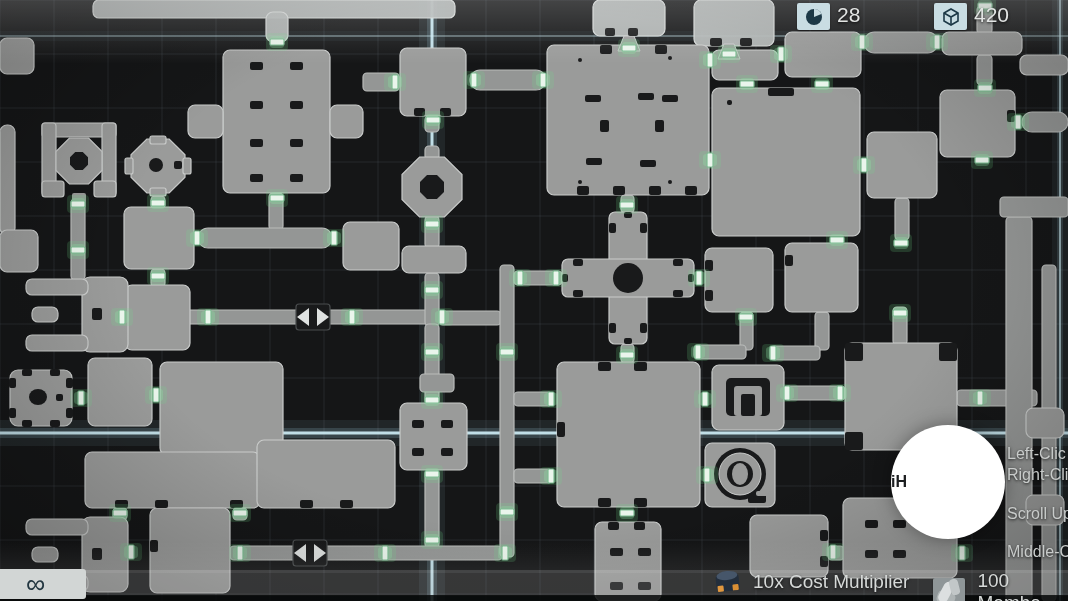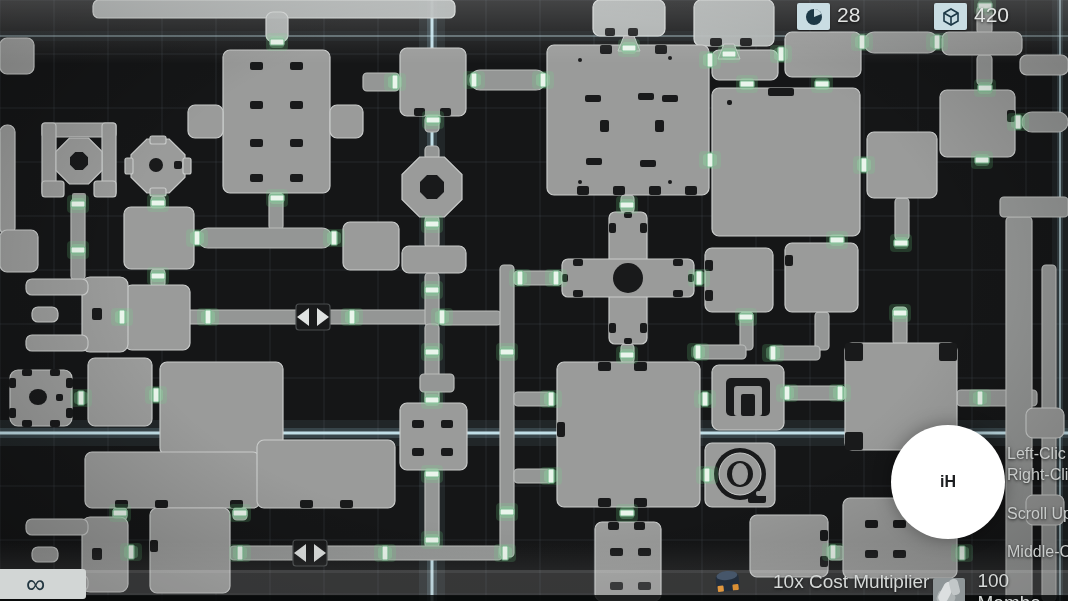--- a/index.html
+++ b/index.html
@@ -18,28 +18,28 @@
   .hudtext{color:#d6d9d8;text-shadow:0 1px 3px rgba(0,0,0,0.7);}
   #resources{position:absolute;left:0;top:0;width:1068px;height:34px;z-index:3;}
   .chip{position:absolute;display:flex;align-items:flex-start;gap:7px;}
   .chip .icobox{width:33px;height:27px;background:#c9dde3;border-radius:2px;display:flex;
     align-items:center;justify-content:center;box-shadow:0 1px 2px rgba(0,0,0,0.4);}
   .chip .val{font-size:21px;color:#e2e4e3;text-shadow:0 1px 3px rgba(0,0,0,0.8);}
   #hints{position:absolute;left:1007px;top:0;z-index:3;}
   .hintline{position:absolute;white-space:nowrap;font-size:16px;color:#c8cbca;
     text-shadow:0 1px 3px rgba(0,0,0,0.8);}
   .cursor-circle{position:absolute;left:891px;top:425px;width:114px;height:114px;border-radius:50%;
-    background:#fff;z-index:2;display:flex;align-items:center;justify-content:center;
+    background:#fff;z-index:2;display:flex;align-items:center;justify-content:flex-start;
     box-shadow:0 0 18px rgba(0,0,0,0.35);}
   .cursor-circle span{font-size:16px;color:#1c1e20;font-weight:bold;letter-spacing:0px;}
   .infbadge{position:absolute;left:0;top:569px;width:86px;height:30px;background:#d2d6d5;z-index:3;
     border-radius:0 3px 3px 0;display:flex;align-items:center;}
   .infbadge span{font-size:27px;color:#233741;margin-left:26px;line-height:26px;}
   .costitem{position:absolute;left:714px;top:570px;z-index:3;display:flex;align-items:center;gap:12px;}
-  .costitem .lbl{font-size:19px;margin-left:20px;}
+  .costitem .lbl{font-size:19px;}
   .drum{position:relative;width:27px;height:23px;display:inline-block;transform:rotate(-6deg);}
   .drum .body{position:absolute;left:2px;top:4px;width:23px;height:17px;background:#232e3c;border-radius:4px;}
   .drum .top{position:absolute;left:3px;top:1px;width:21px;height:9px;background:#46566a;border-radius:50%;}
   .drum .g1{position:absolute;left:3px;top:15px;width:6px;height:6px;background:#e0973f;border-radius:1px;}
   .drum .g2{position:absolute;left:18px;top:15px;width:6px;height:6px;background:#d98f35;border-radius:1px;}
   .membersitem{position:absolute;left:933px;top:570px;z-index:3;display:flex;align-items:center;gap:12px;}
   .membersitem .lbl{font-size:19px;}
   .hand{position:relative;width:36px;height:29px;display:inline-block;background:#8f9698;
     border-radius:2px;overflow:hidden;box-shadow:0 1px 2px rgba(0,0,0,0.4);}
   .hand .f1{position:absolute;left:8px;top:3px;width:10px;height:22px;background:#dcdfe0;

